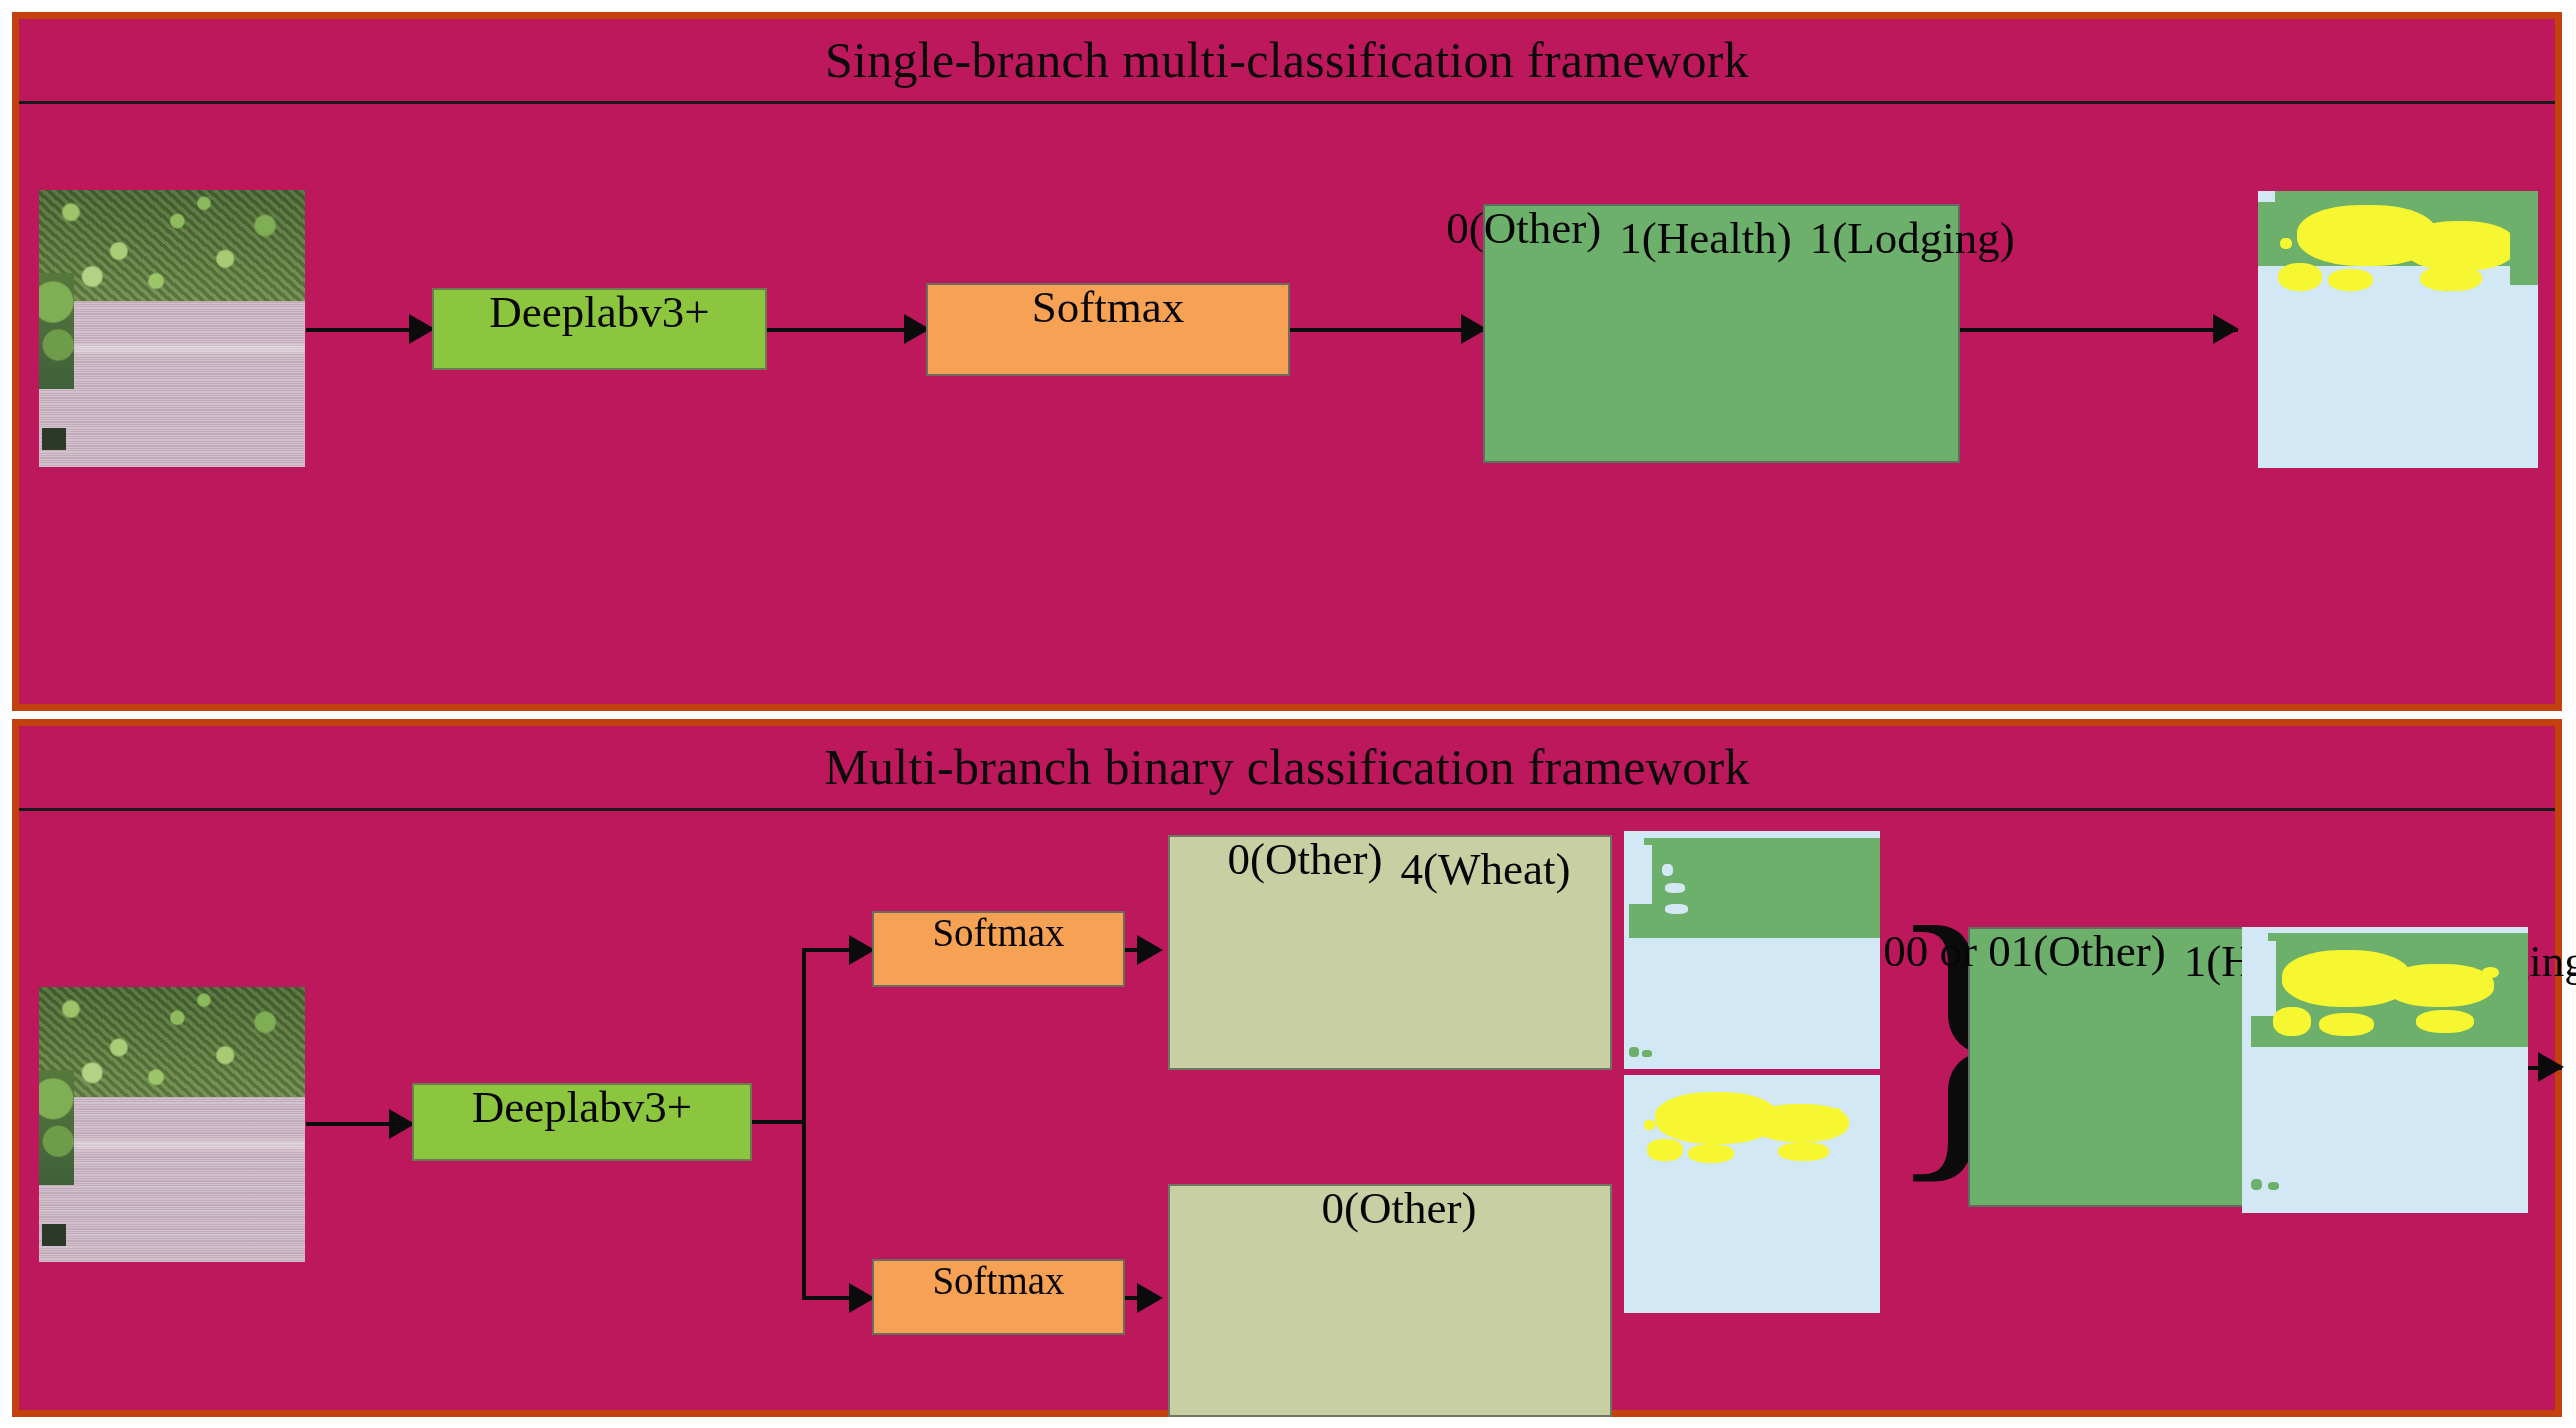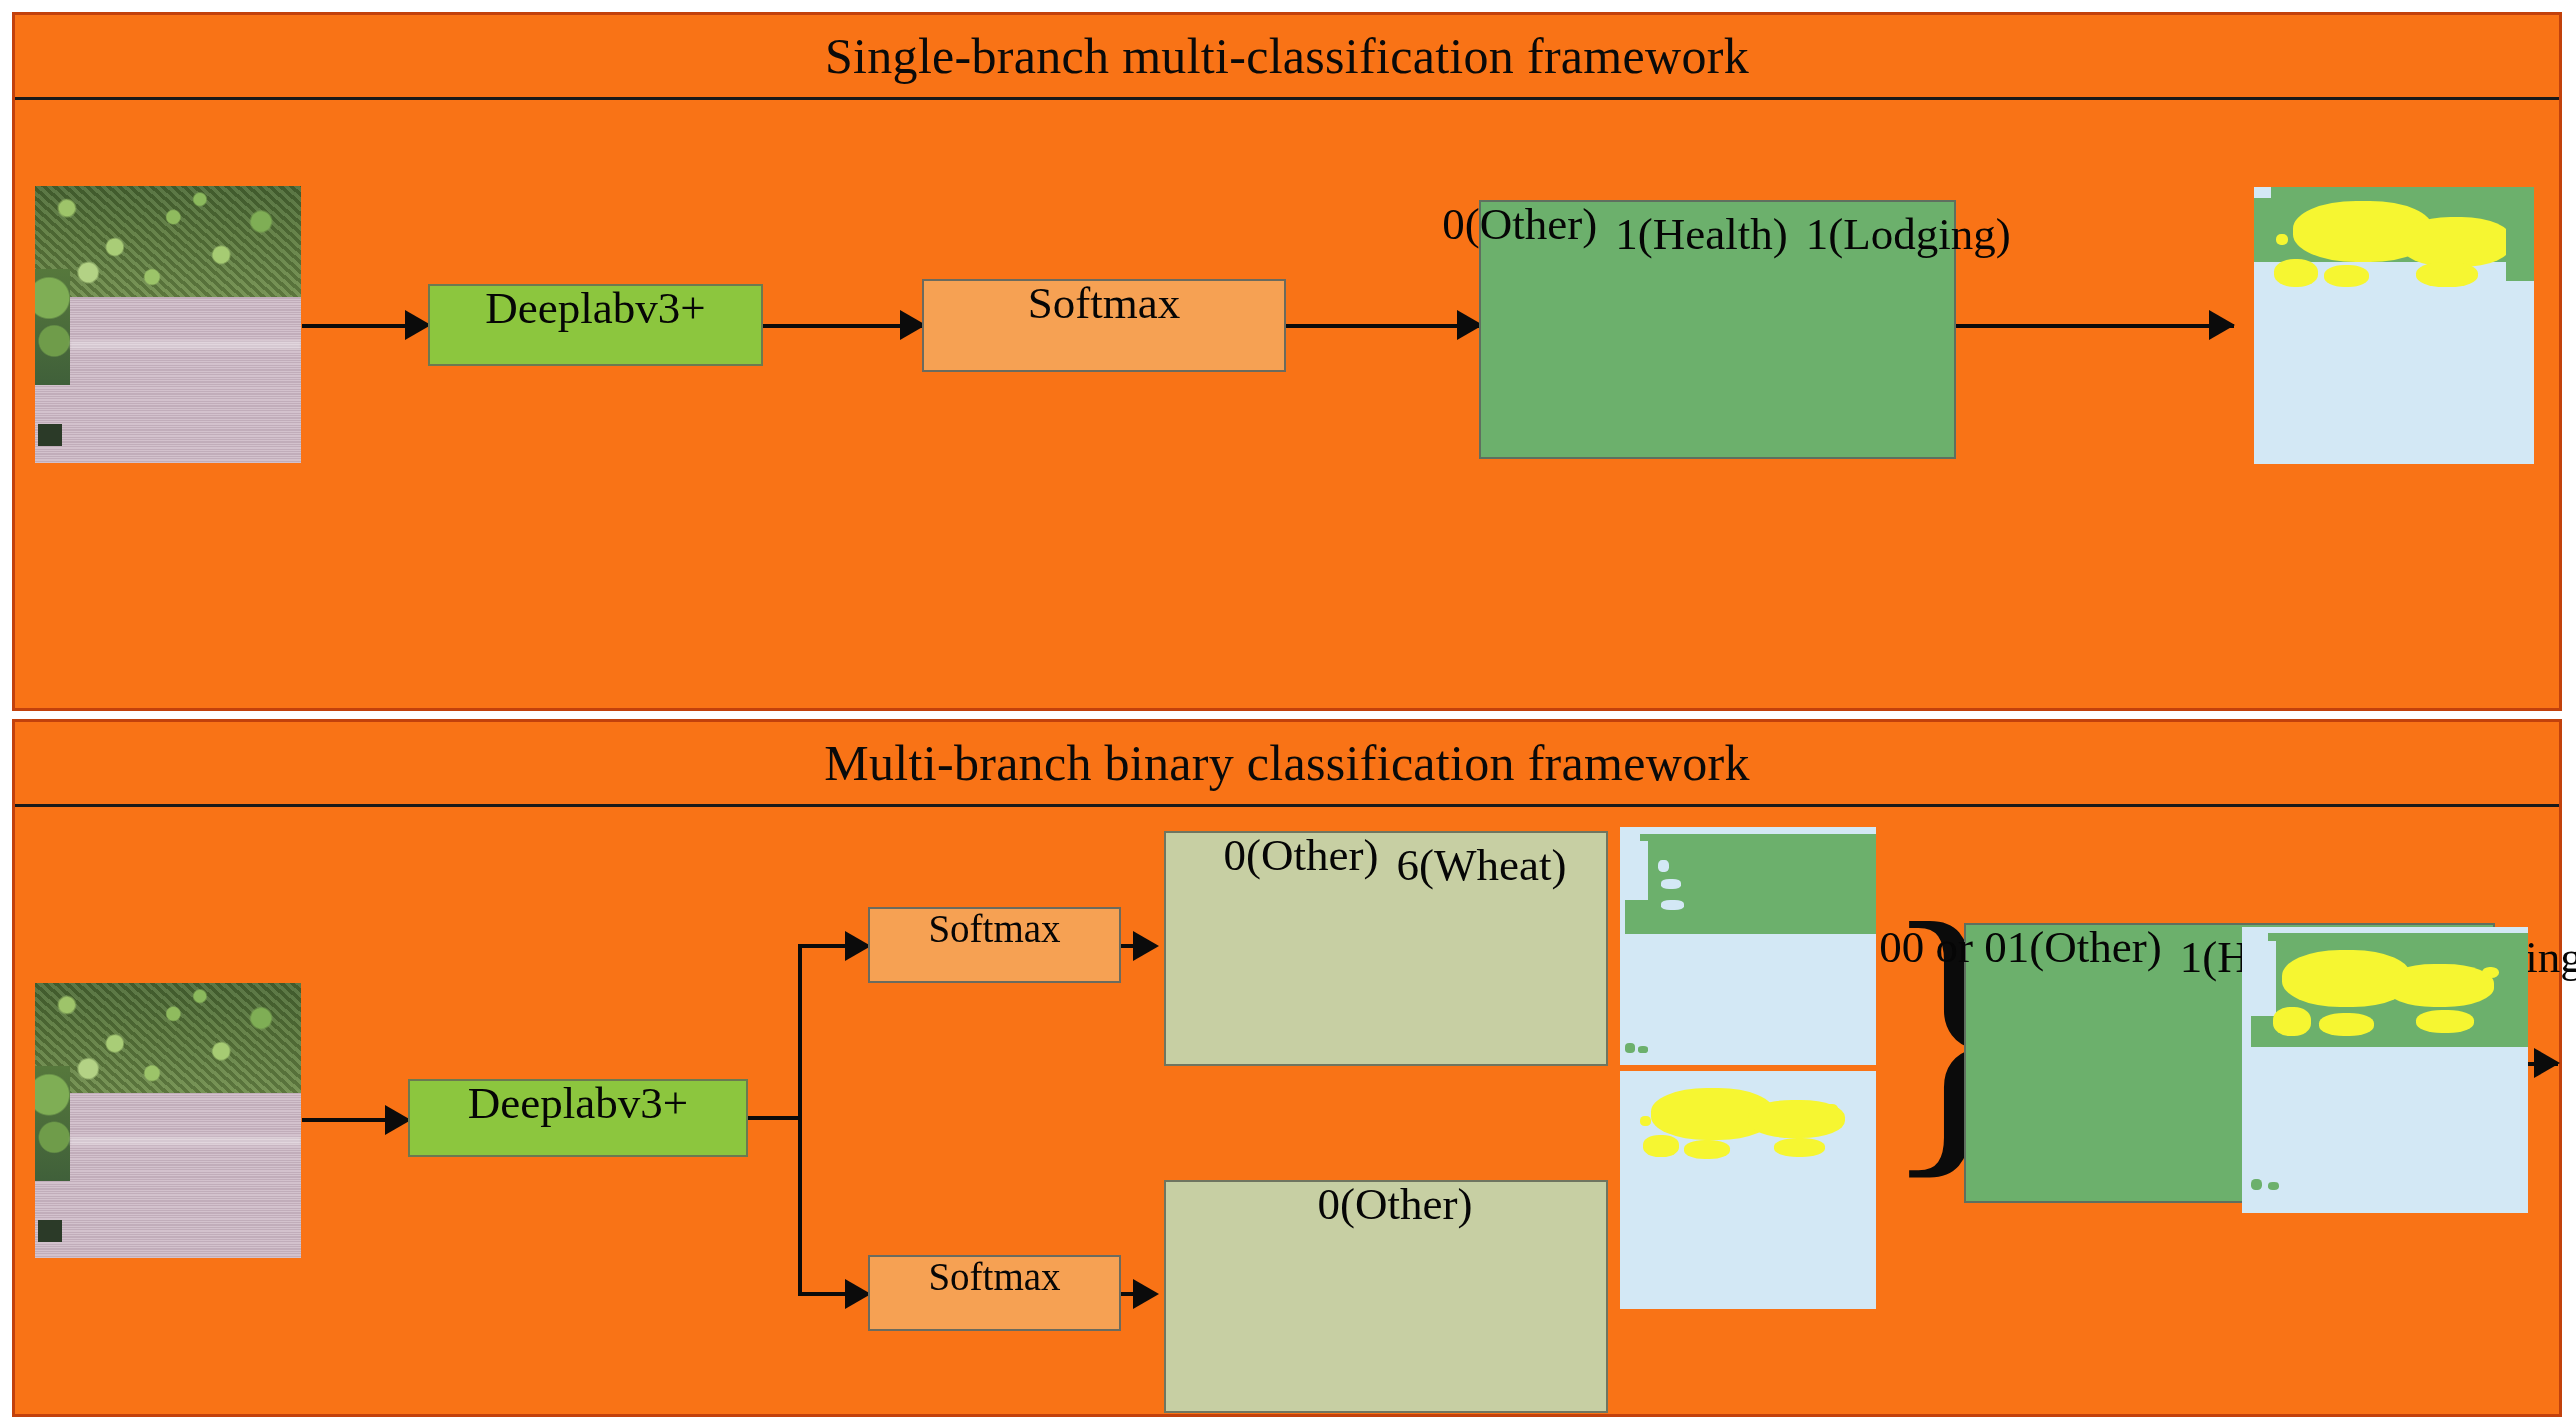--- a/index.html
+++ b/index.html
@@ -1,18 +1,18 @@
 <!DOCTYPE html>
 <html style="font-size:9.5px"><head>
 <meta charset="utf-8">
 <style>
   html,body{margin:0;padding:0;background:#fff;}
   body{width:2576px;height:1429px;position:relative;font-family:"Liberation Serif",serif;}
 
-  .frame{position:absolute;border:3px solid #c2410c;background:#f97316;box-sizing:border-box;}
+  .frame{position:absolute;border:7px solid #c2410c;background:#be185d;box-sizing:border-box;}
   #frame-top{left:12px;top:12px;width:2550px;height:699px;}
   #frame-bottom{left:12px;top:719px;width:2550px;height:698px;}
 
   .title-band{position:absolute;left:0;top:0;width:100%;height:85px;
               border-bottom:3px solid #1a1a1a;box-sizing:border-box;
               display:flex;align-items:center;justify-content:center;}
   .title-text{font-size:50px;color:#0a0a0a;line-height:1;letter-spacing:0.3px;}
 
   .canvas{position:absolute;left:0;top:85px;right:0;bottom:0;}
 
@@ -173,21 +173,21 @@
     <div class="ahead" style="left:830px;top:472px;"></div>
 
     <div class="node box box-orange" id="b-softmax-1" style="left:853px;top:100px;width:253px;height:76px;">
       <div class="lbl" style="font-size:39px;">Softmax</div>
     </div>
     <div class="hline" style="left:1106px;top:137px;width:33px;"></div>
     <div class="ahead" style="left:1118px;top:124px;"></div>
 
     <div class="node box box-olive left" id="b-labels-1" style="left:1149px;top:24px;width:444px;height:235px;">
       <div class="lbl">0(Other)</div>
-      <div class="lbl">6(Wheat)</div>
+      <div class="lbl">4(Wheat)</div>
     </div>
 
     <div class="imgbox" id="b-seg-1" style="left:1605px;top:19.7px;width:256px;height:238px;">
       <div class="seg">
         <div class="green" style="left:2%;top:3%;width:98%;height:42%;"></div>
         <div class="green" style="left:0;top:0;width:8%;height:9%;background:#d3e8f5;"></div>
         <div class="green" style="left:0;top:6%;width:11%;height:25%;background:#d3e8f5;"></div>
         <div class="green" style="left:15%;top:14%;width:4%;height:5%;background:#d3e8f5;border-radius:40%;"></div>
         <div class="green" style="left:16%;top:22%;width:8%;height:4%;background:#d3e8f5;border-radius:40%;"></div>
         <div class="green" style="left:16%;top:31%;width:9%;height:4%;background:#d3e8f5;border-radius:40%;"></div>

